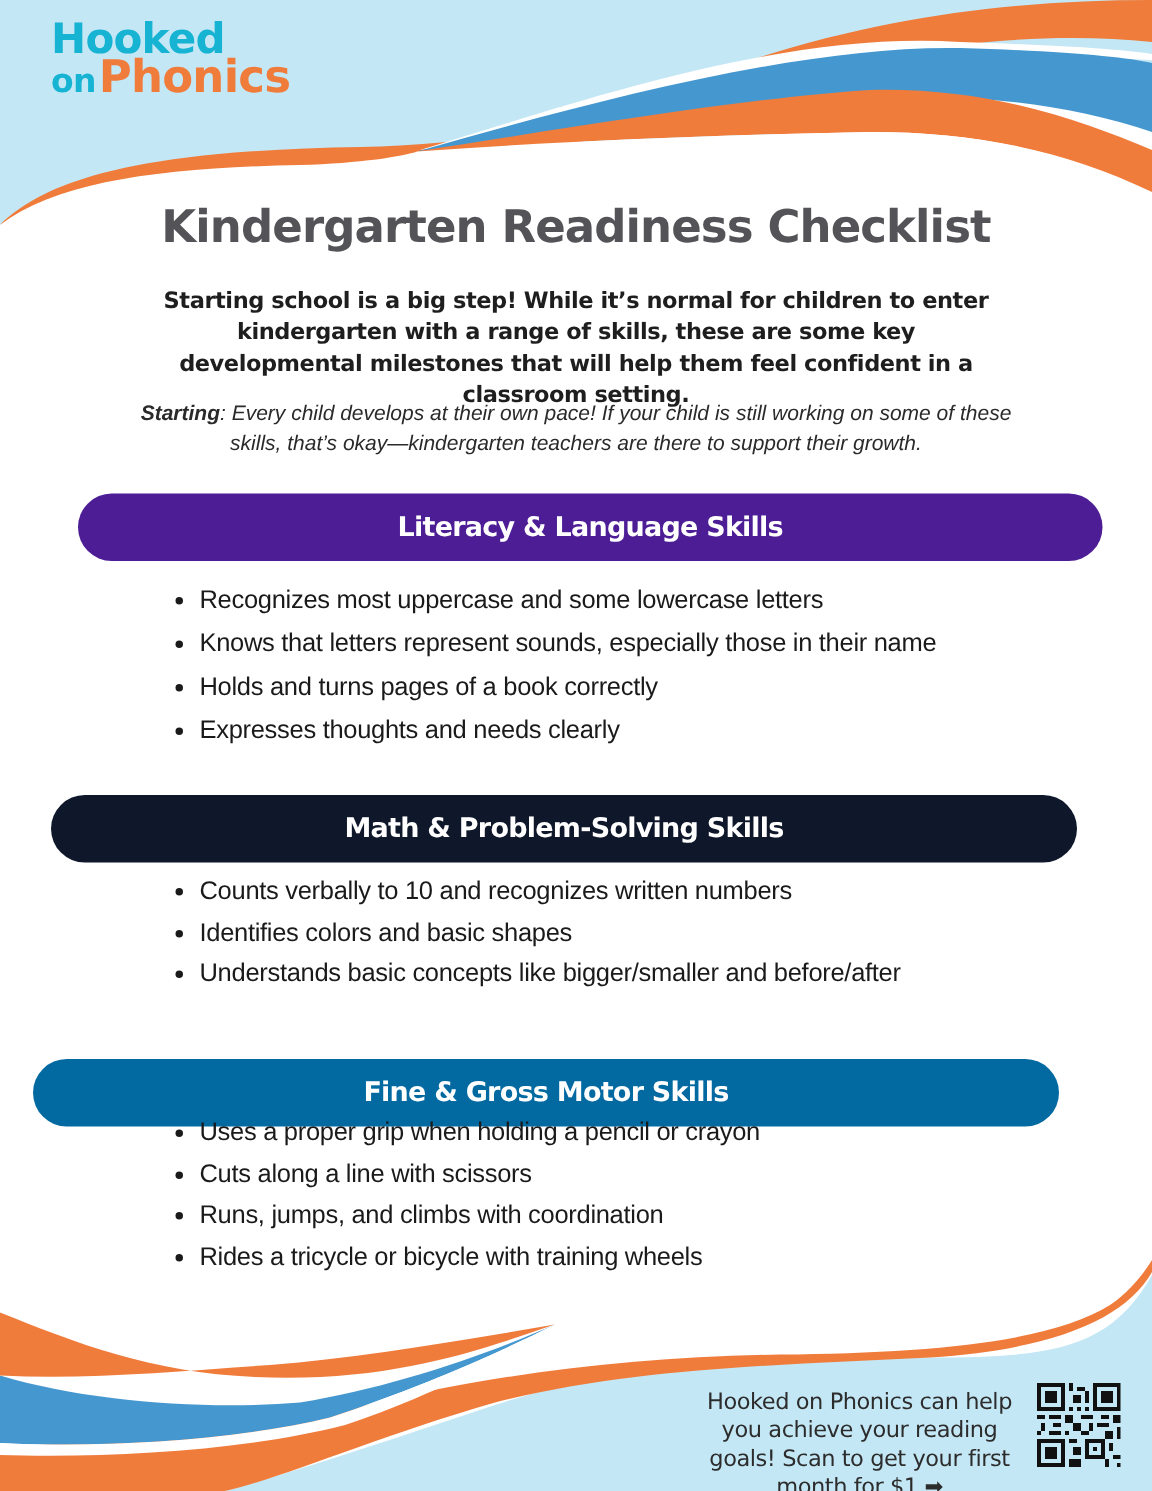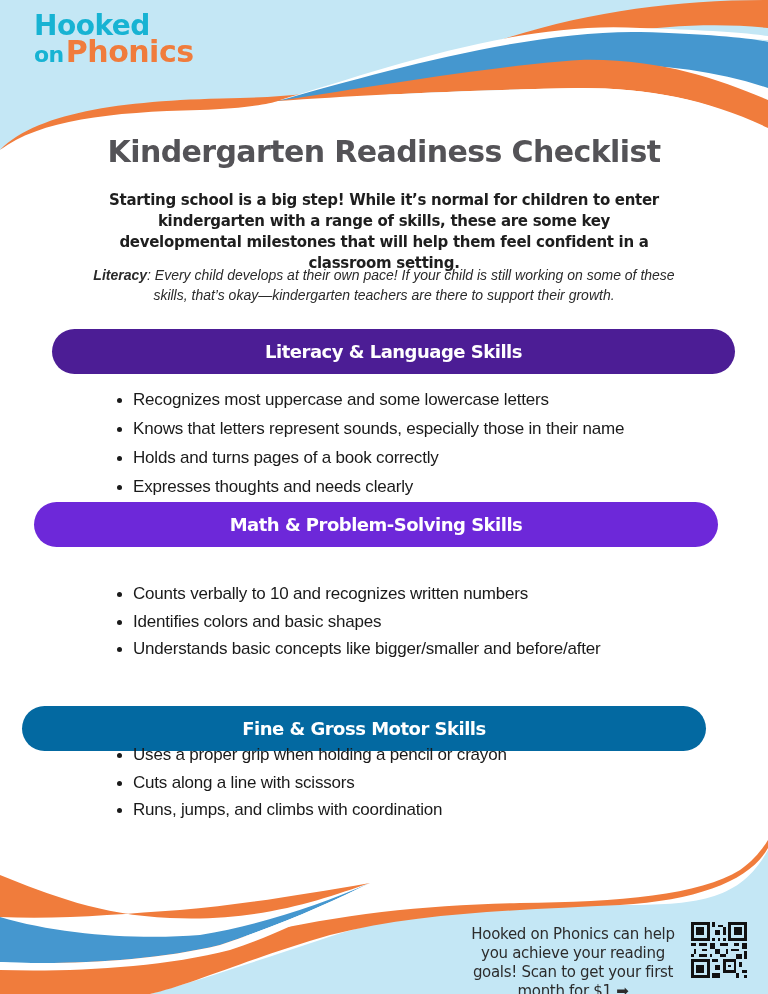--- a/index.html
+++ b/index.html
@@ -9,21 +9,21 @@
   .logo .l1 { color:#17b3d3; font-size:28px; letter-spacing:-0.5px; display:block; }
   .logo .l2 { display:block; margin-top:-3px; }
   .logo .on { color:#17b3d3; font-size:22px; letter-spacing:-0.5px; }
   .logo .ph { color:#f07c3c; font-size:30px; letter-spacing:-0.5px; margin-left:2px; }
   .title { position:absolute; left:0; width:768px; top:134px; text-align:center; z-index:2; font-family:"DejaVu Sans", sans-serif; font-weight:bold; font-size:30px; color:#545357; letter-spacing:-0.6px; }
   .intro { position:absolute; left:100px; width:568px; top:190px; text-align:center; z-index:2; font-family:"DejaVu Sans", sans-serif; font-weight:bold; font-size:15px; line-height:21px; color:#1e1e1e; letter-spacing:-0.3px; }
   .remember { position:absolute; left:90px; width:588px; top:265px; text-align:center; z-index:2; font-style:italic; font-size:14px; line-height:20px; color:#2a2a2a; }
   .remember b { font-style:italic; }
   .pill { position:absolute; height:45px; border-radius:23px; z-index:2; display:flex; align-items:center; justify-content:center; color:#fff; font-family:"DejaVu Sans", sans-serif; font-weight:bold; font-size:18px; letter-spacing:-0.5px; }
   .pill.lit { left:52px; width:683px; top:329px; background:#4c1d95; }
-  .pill.math { left:34px; width:684px; top:502px; background:#6d28d9; }
+  .pill.math { left:34px; width:684px; top:530px; background:#0f172a; }
   .pill.motor { left:22px; width:684px; top:706px; background:#0369a1; }
   ul.items { position:absolute; margin:0; padding:0; list-style:none; z-index:2; }
   ul.items li { position:relative; padding-left:16px; font-size:17px; color:#1a1a1a; height:29px; line-height:29px; letter-spacing:-0.2px; }
   ul.items li::before { content:""; position:absolute; left:0; top:13px; width:5px; height:5px; border-radius:50%; background:#1a1a1a; }
   ul.lit { left:117px; top:385px; }
   ul.math { left:117px; top:580px; height:auto; }
   ul.math li, ul.motor li { height:27.5px; line-height:27.5px; }
   ul.math li::before, ul.motor li::before { top:12px; }
   ul.motor { left:117px; top:741px; }
   .promo { position:absolute; left:466px; width:214px; top:925px; text-align:center; z-index:2; font-family:"DejaVu Sans", sans-serif; font-size:15px; line-height:19px; color:#2c2c2c; letter-spacing:-0.3px; }
@@ -56,21 +56,21 @@
 
 <div class="logo">
   <span class="l1">Hooked</span>
   <span class="l2">
     <span class="on">on</span><span class="ph">Phonics</span>
   </span>
 </div>
 
 <div class="title">Kindergarten Readiness Checklist</div>
 <div class="intro">Starting school is a big step! While it’s normal for children to enter kindergarten with a range of skills, these are some key developmental milestones that will help them feel confident in a classroom setting.</div>
-<div class="remember"><b>Literacy</b><span>: Every child develops at their own pace! If your child is still working on some of these skills, that’s okay—kindergarten teachers are there to support their growth.</span></div>
+<div class="remember"><b>Starting</b><span>: Every child develops at their own pace! If your child is still working on some of these skills, that’s okay—kindergarten teachers are there to support their growth.</span></div>
 
 <div class="pill lit">Literacy &amp; Language Skills</div>
 <ul class="items lit">
   <li>Recognizes most uppercase and some lowercase letters</li>
   <li>Knows that letters represent sounds, especially those in their name</li>
   <li>Holds and turns pages of a book correctly</li>
   <li>Expresses thoughts and needs clearly</li>
 </ul>
 
 <div class="pill math">Math &amp; Problem-Solving Skills</div>
@@ -78,20 +78,21 @@
   <li>Counts verbally to 10 and recognizes written numbers</li>
   <li>Identifies colors and basic shapes</li>
   <li>Understands basic concepts like bigger/smaller and before/after</li>
 </ul>
 
 <div class="pill motor">Fine &amp; Gross Motor Skills</div>
 <ul class="items motor">
   <li>Uses a proper grip when holding a pencil or crayon</li>
   <li>Cuts along a line with scissors</li>
   <li>Runs, jumps, and climbs with coordination</li>
+  <li>Rides a tricycle or bicycle with training wheels</li>
 </ul>
 
 <div class="promo"><span>Hooked on Phonics can help you achieve your reading goals! Scan to get your first month for $1</span> <span>➡</span></div>
 
 <svg class="qr" viewBox="0 0 21 21" xmlns="http://www.w3.org/2000/svg" shape-rendering="crispEdges">
   <rect x="0" y="0" width="21" height="21" fill="#c4e7f5"></rect>
   <g fill="#111">
     <rect x="0" y="0" width="7" height="7"></rect>
       <rect x="1" y="1" width="5" height="5" fill="#c4e7f5"></rect>
       <rect x="2" y="2" width="3" height="3"></rect>

